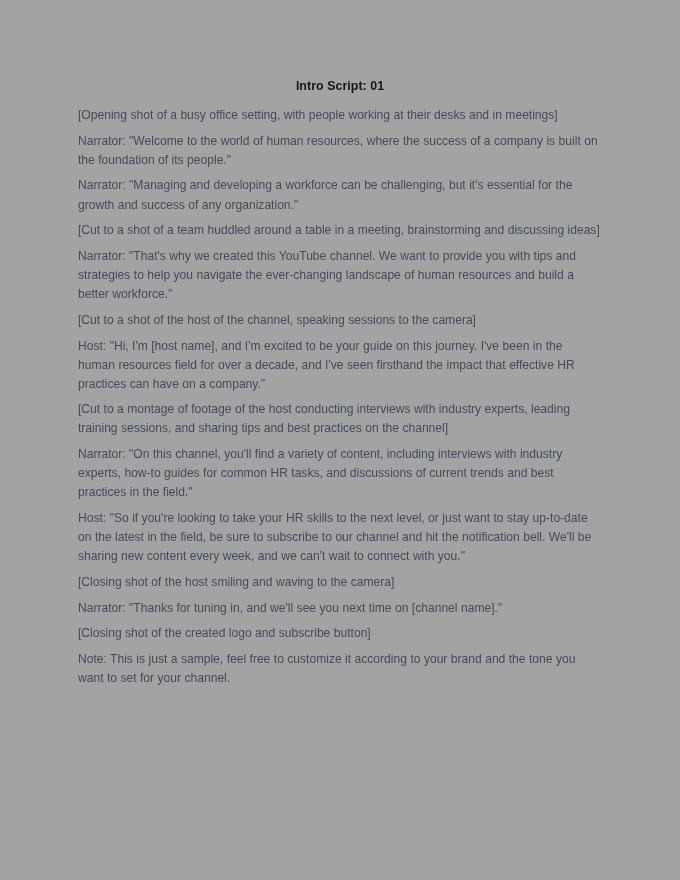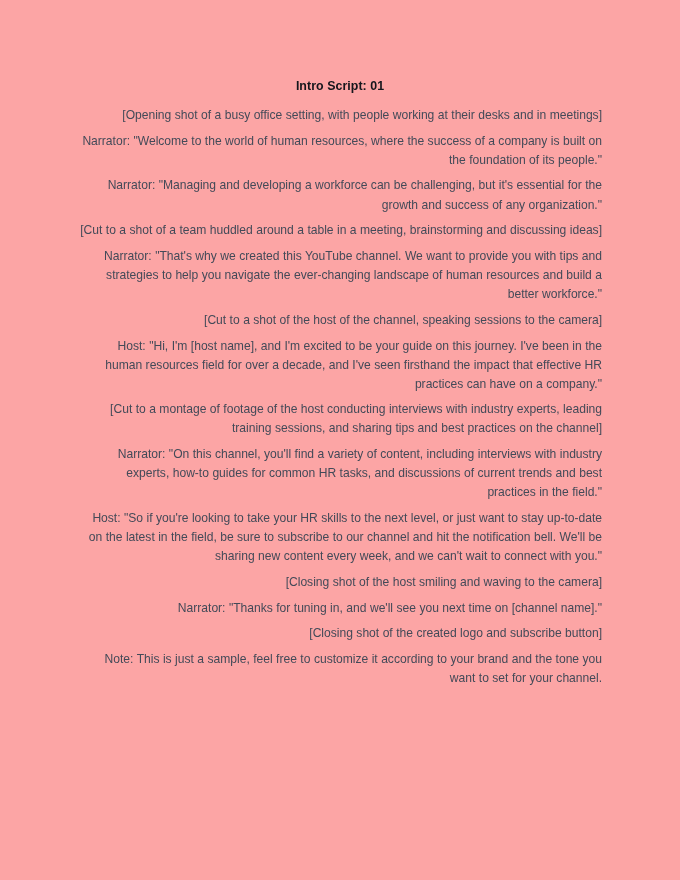--- a/index.html
+++ b/index.html
@@ -10,21 +10,21 @@
   body {
     width: 680px;
     height: 880px;
     font-family: "Liberation Sans", sans-serif;
     -webkit-font-smoothing: antialiased;
   }
   .page {
     position: relative;
     width: 680px;
     height: 880px;
-    background: #fca5a5;
+    background: #a3a3a3;
     box-sizing: border-box;
     overflow: hidden;
   }
   .doc-body {
     position: absolute;
     left: 78px;
     top: 78px;
     width: 524px;
   }
   .doc-title {
@@ -34,21 +34,21 @@
     text-align: center;
     letter-spacing: 0.05px;
     margin: 0 0 12px 0;
     line-height: 16px;
   }
   .para {
     font-size: 12.1px;
     line-height: 19.1px;
     color: #434a58;
     margin: 0 0 6.6px 0;
-    text-align: right;
+    text-align: left;
     letter-spacing: -0.01px;
     word-spacing: 0.1px;
   }
   .para:last-child {
     margin-bottom: 8px;
   }
 </style>
 </head>
 <body>
 

